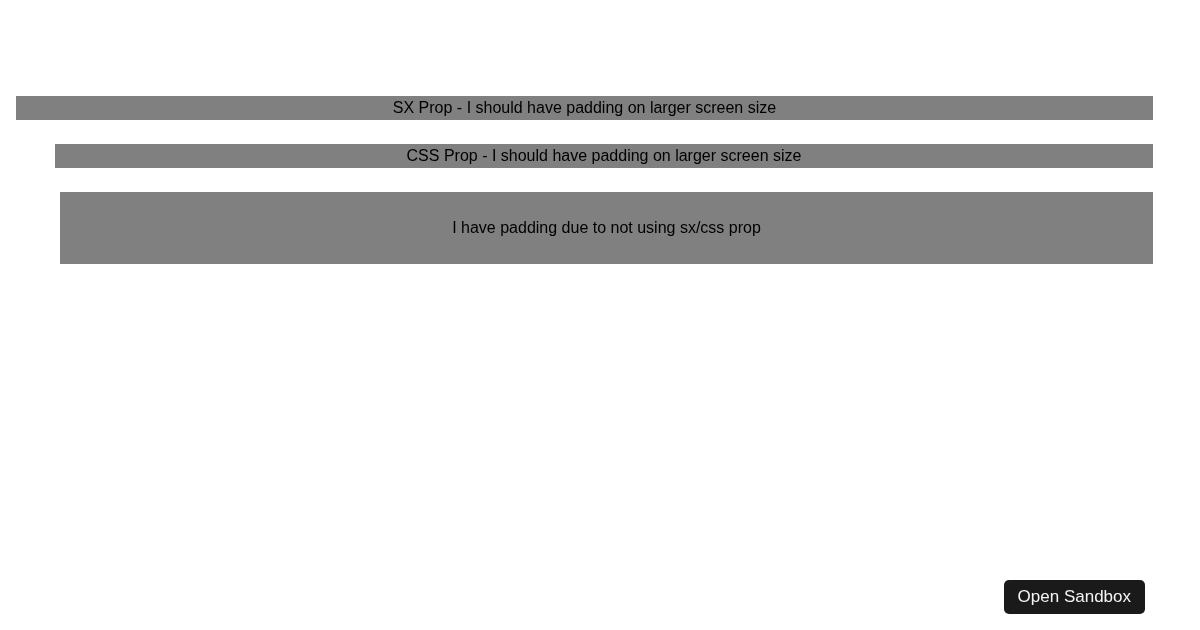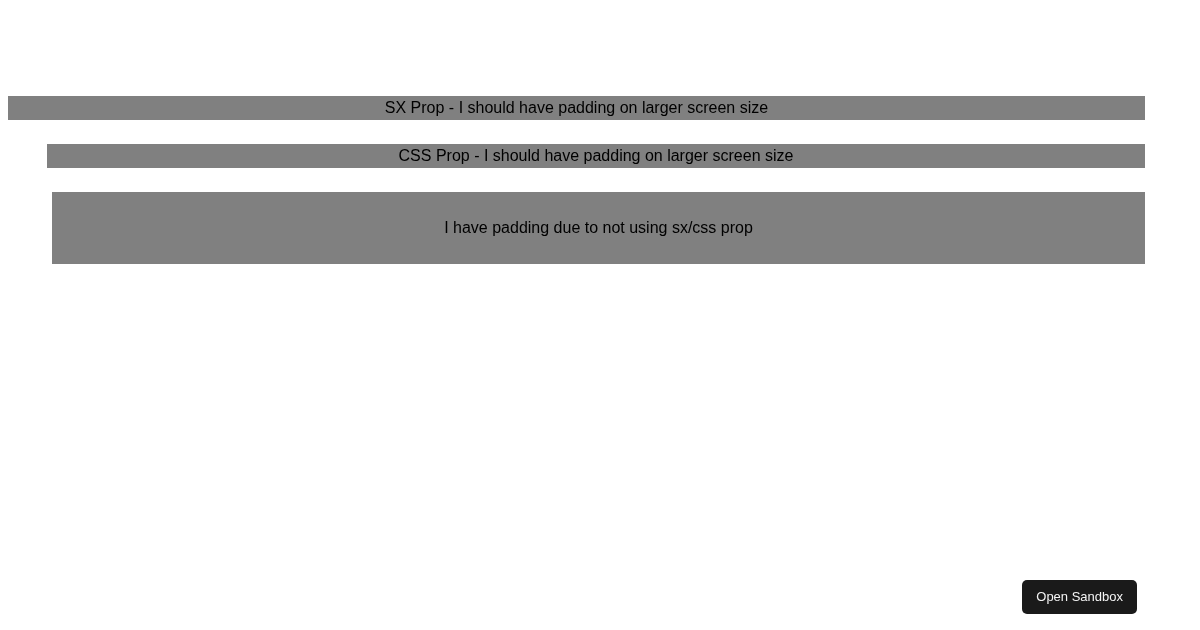--- a/index.html
+++ b/index.html
@@ -13,21 +13,21 @@
     font-family: "Liberation Sans", sans-serif;
     font-size: 16px;
     color: #000000;
     position: relative;
     overflow: hidden;
   }
 
   .demo-root {
     position: absolute;
     top: 0;
-    left: 0;
+    left: 8px;
     width: 1153px;
     height: 630px;
     box-sizing: border-box;
     padding-left: 28px;
   }
 
   .stack {
     position: absolute;
     top: 96px;
     left: 8px;
@@ -65,21 +65,21 @@
   .sandbox-button {
     position: absolute;
     right: 16px;
     bottom: 16px;
     background: #1a1a1a;
     color: #f4f4f4;
     border: none;
     border-radius: 5px;
     padding: 9px 14px;
     font-family: "Liberation Sans", sans-serif;
-    font-size: 13px;
+    font-size: 17px;
     line-height: 16px;
     cursor: pointer;
   }
 </style>
 </head>
 <body>
 
 <div class="demo-root">
 
   <div class="stack">

